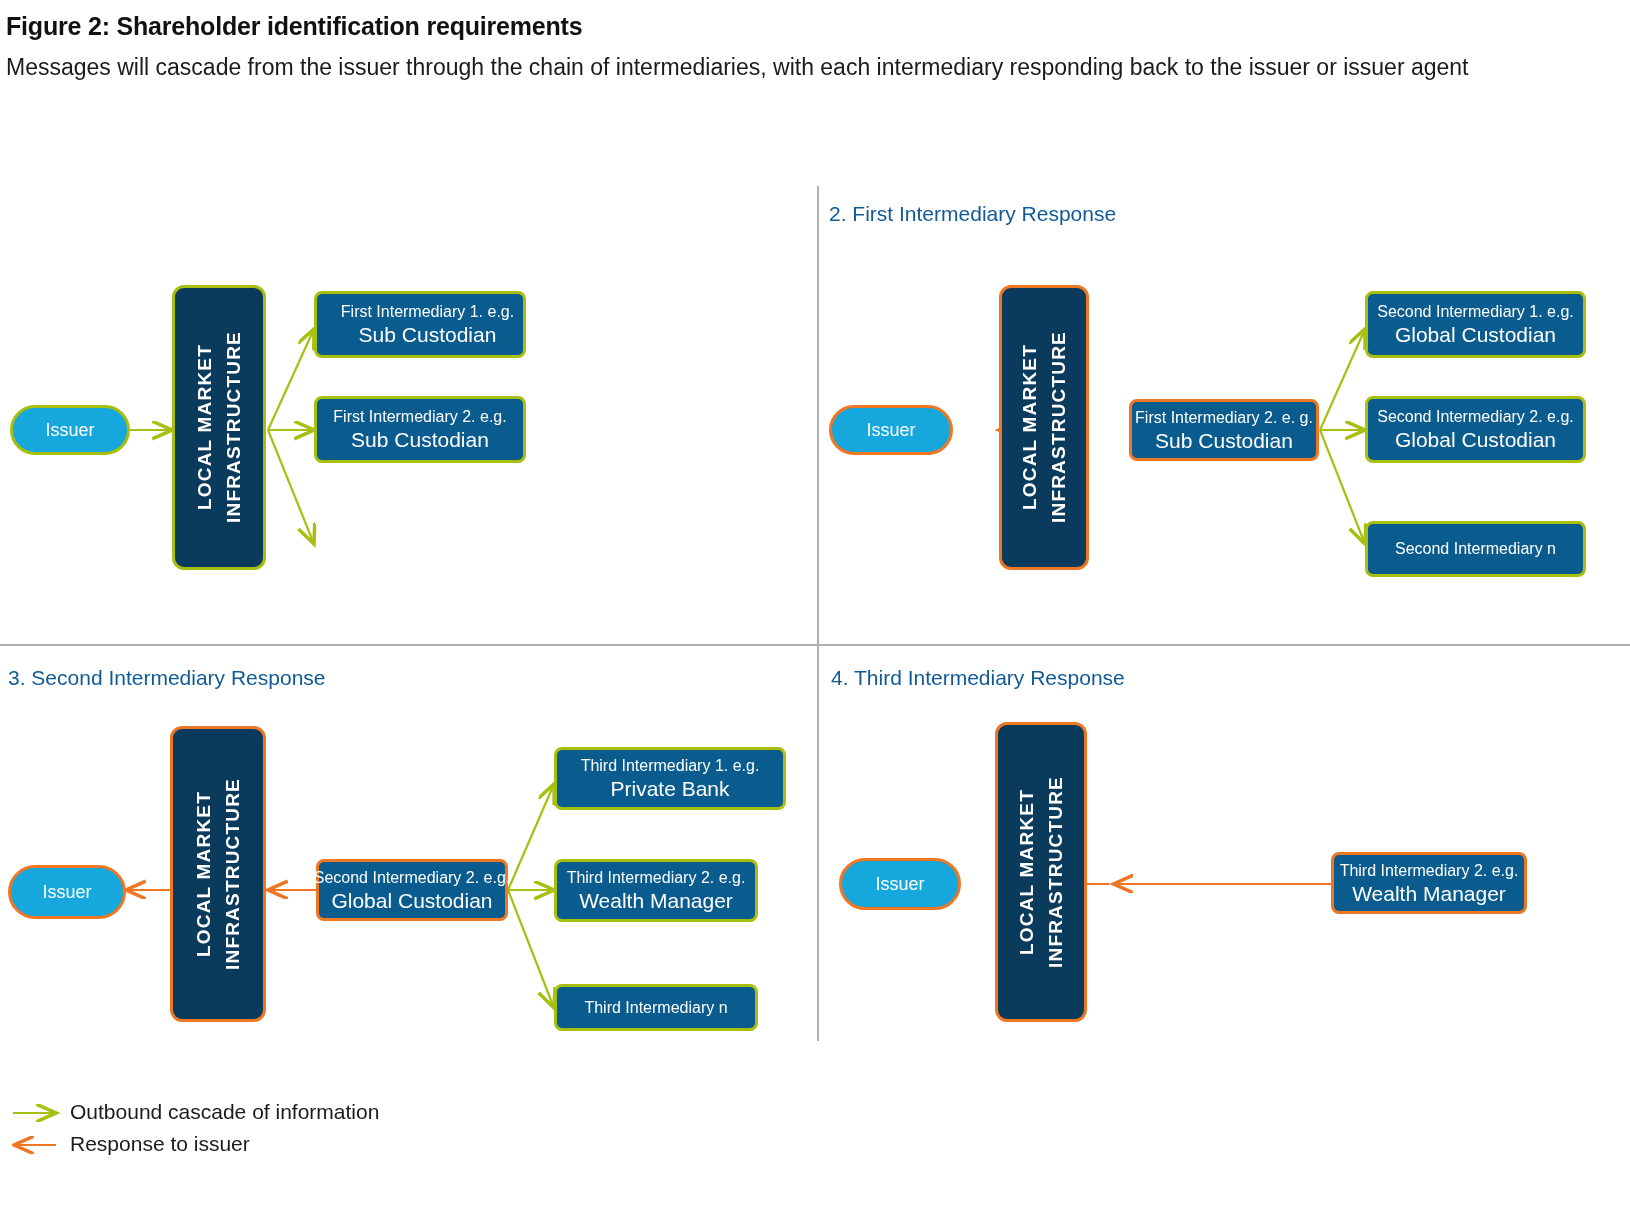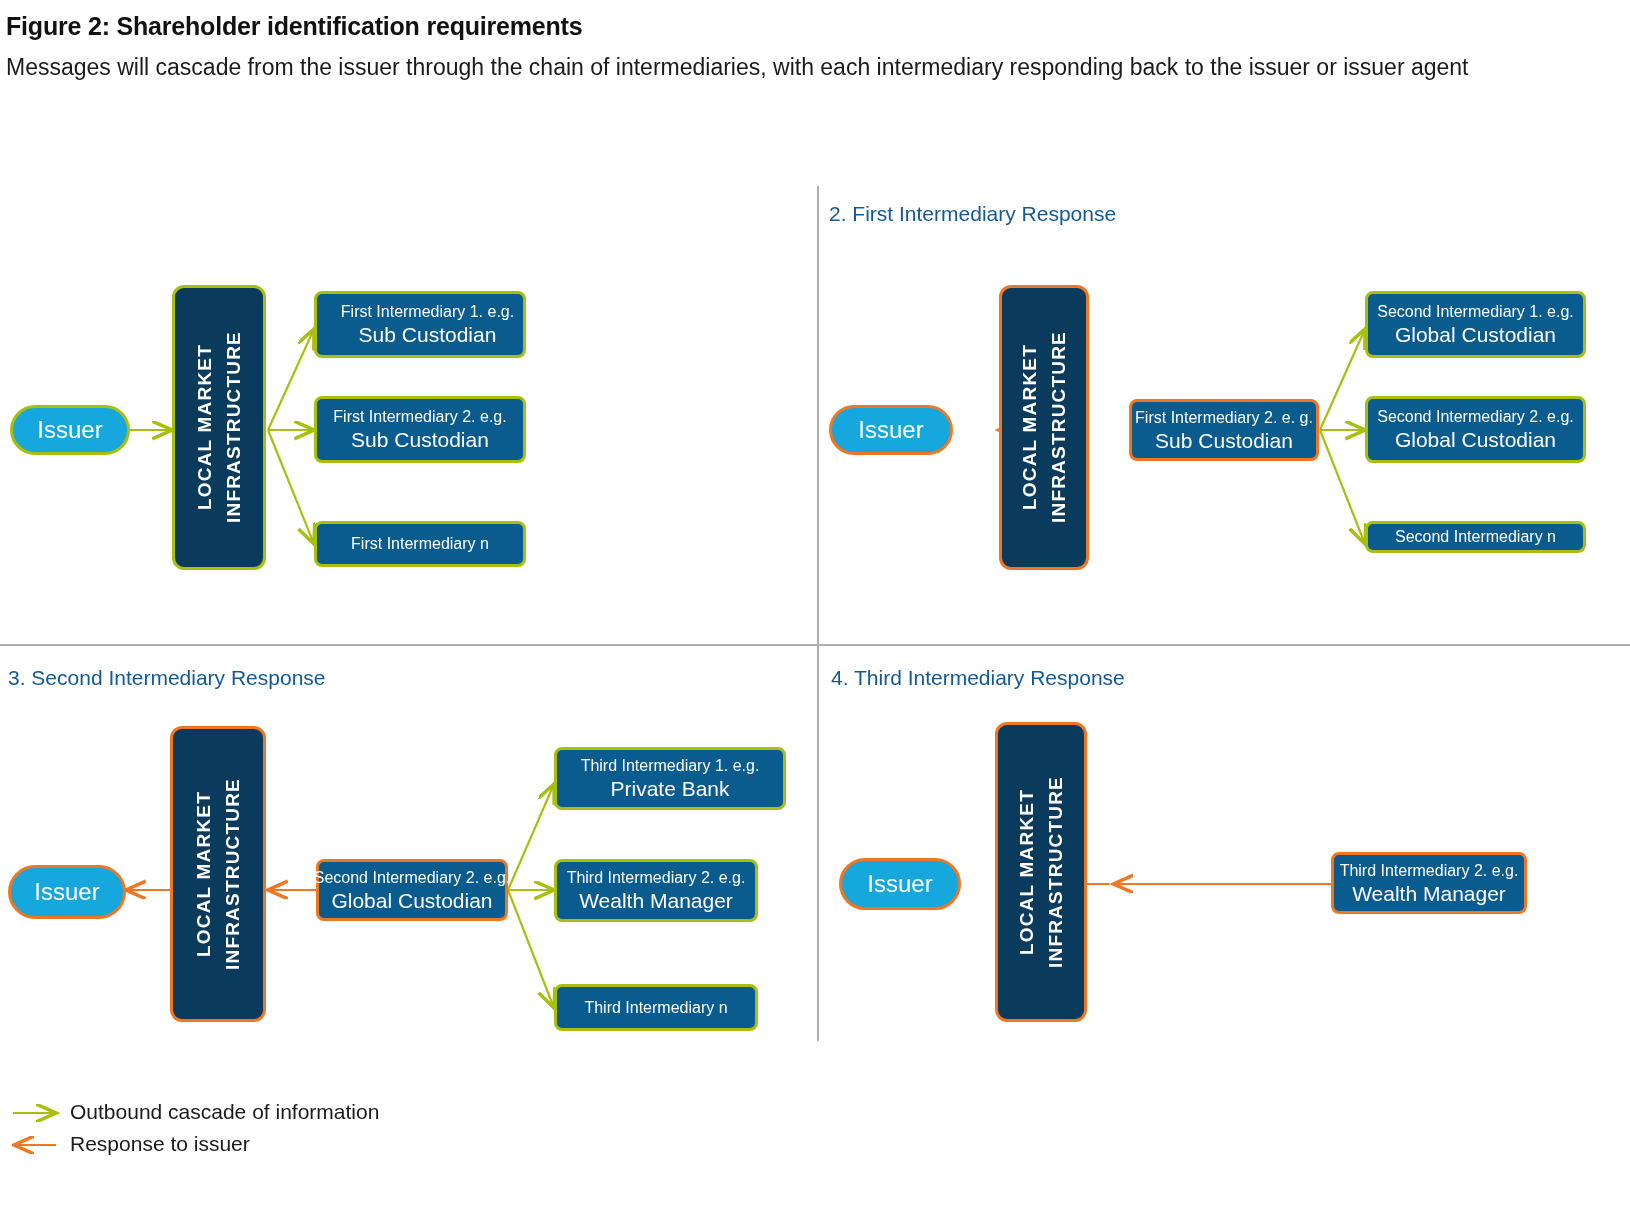--- a/index.html
+++ b/index.html
@@ -25,21 +25,21 @@
   #q2{left:819px;top:186px;width:811px;height:458px;}
   #q3{left:0;top:646px;width:817px;height:460px;}
   #q4{left:819px;top:646px;width:811px;height:460px;padding-left:45px;}
   .q-title{
     position:absolute;font-size:21px;color:#125a96;font-weight:normal;white-space:nowrap;
   }
   
   .issuer{
     position:absolute;background:#16a8dc;border:3px solid #a8bf10;
     border-radius:34px;display:flex;align-items:center;justify-content:center;
-    color:#ffffff;font-size:24px;box-sizing:border-box;text-align:right;
+    color:#ffffff;font-size:18px;box-sizing:border-box;text-align:right;
   }
   .issuer.resp{border-color:#ef7622;}
   .lmi{
     position:absolute;background:#0a3a5c;border:3px solid #a8bf10;border-radius:12px;
     box-sizing:border-box;display:flex;align-items:center;justify-content:center;
   }
   .lmi.resp{border-color:#ef7622;}
   .lmi-label{
     writing-mode:vertical-rl;transform:rotate(180deg);
     color:#ffffff;font-size:19px;font-weight:bold;letter-spacing:1.2px;
@@ -97,23 +97,20 @@
   </div>
 
   <div class="ibox" style="left:314px;top:105px;width:212px;height:67px;padding-left:21px;">
     <span class="ib-l1">First Intermediary 1. e.g.</span>
     <span class="ib-l2">Sub Custodian</span>
   </div>
   <div class="ibox" style="left:314px;top:210px;width:212px;height:67px;">
     <span class="ib-l1">First Intermediary 2. e.g.</span>
     <span class="ib-l2">Sub Custodian</span>
   </div>
-  <div class="ibox" style="left:314px;top:335px;width:212px;height:46px;">
-    <span class="ib-single">First Intermediary n</span>
-  </div>
 </div>
 
 <div class="quad" id="q2">
   <div class="q-title" style="left:10px;top:16px;">2. First Intermediary Response</div>
 
   <svg class="arrows" viewBox="0 0 811 458">
     <defs>
       <marker id="ar-olive-2" markerWidth="11" markerHeight="11" refX="9" refY="4" orient="auto">
         <path d="M0,0 L9,4 L0,8" fill="none" stroke="#a8bf10" stroke-width="1.6"></path>
       </marker>
@@ -147,21 +144,21 @@
   </div>
 
   <div class="ibox" style="left:546px;top:105px;width:221px;height:67px;">
     <span class="ib-l1">Second Intermediary 1. e.g.</span>
     <span class="ib-l2">Global Custodian</span>
   </div>
   <div class="ibox" style="left:546px;top:210px;width:221px;height:67px;">
     <span class="ib-l1">Second Intermediary 2. e.g.</span>
     <span class="ib-l2">Global Custodian</span>
   </div>
-  <div class="ibox" style="left:546px;top:335px;width:221px;height:32px;">
+  <div class="ibox" style="left:546px;top:335px;width:221px;height:56px;">
     <span class="ib-single">Second Intermediary n</span>
   </div>
 </div>
 
 <div class="quad" id="q3">
   <div class="q-title" style="left:8px;top:20px;">3. Second Intermediary Response</div>
 
   <svg class="arrows" viewBox="0 0 817 460">
     <defs>
       <marker id="ar-olive-3" markerWidth="11" markerHeight="11" refX="9" refY="4" orient="auto">

